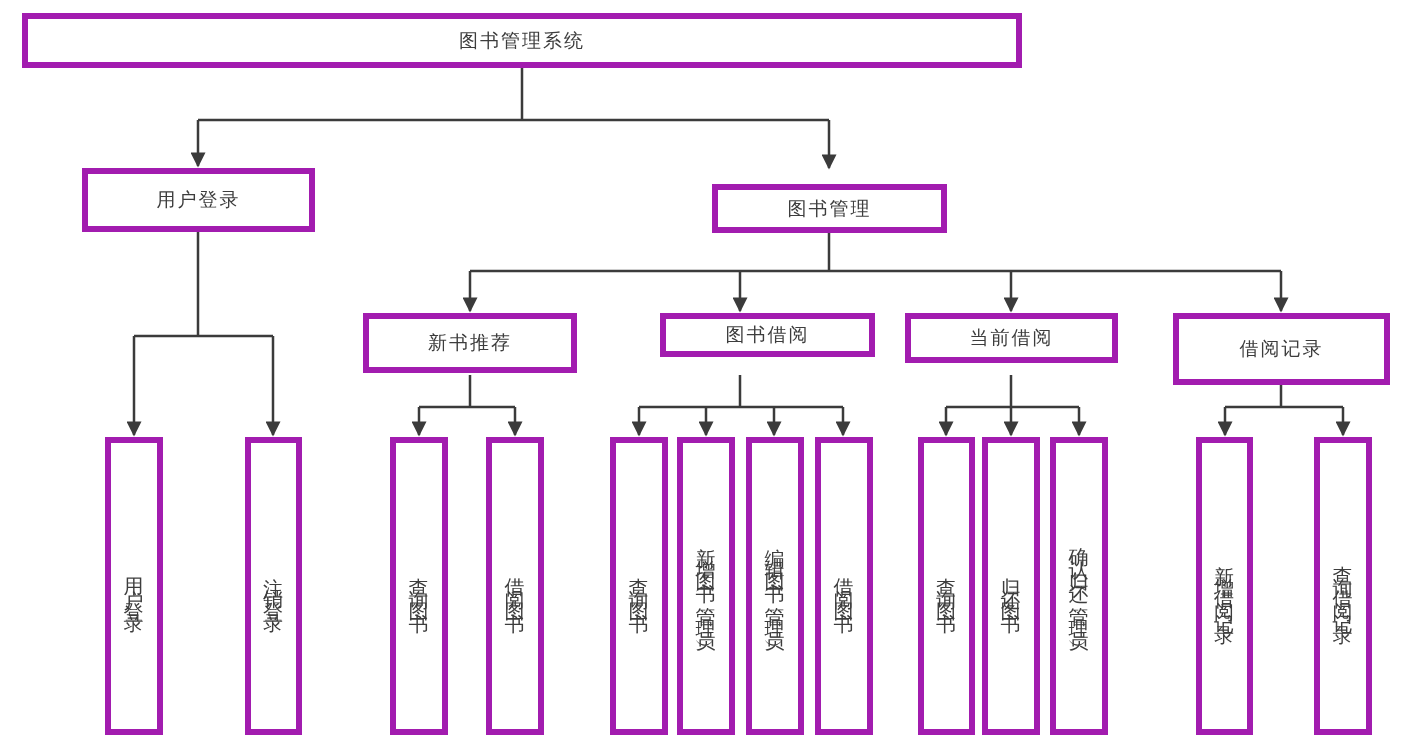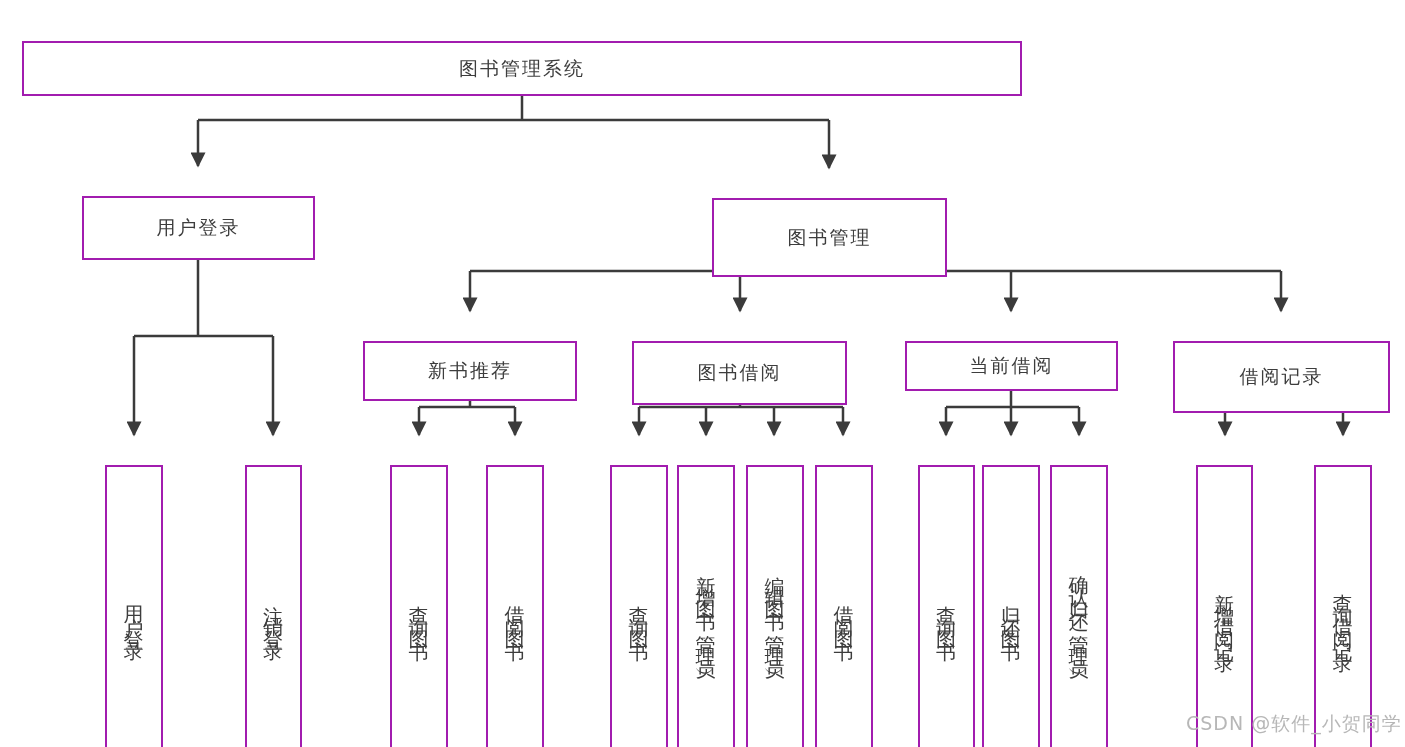--- a/index.html
+++ b/index.html
@@ -17,28 +17,27 @@
   }
   svg.connectors {
     position: absolute;
     left: 0; top: 0;
     width: 1405px;
     height: 747px;
   }
   .box {
     position: absolute;
     box-sizing: border-box;
-    border: 2px solid #a21caf;
+    border: 6px solid #a21caf;
     background: #ffffff;
     color: #3d3d3d;
     display: flex;
     align-items: center;
     justify-content: center;
     text-align: right;
-    margin-top: 28px;
   }
   .box.h {
     font-size: 19px;
     letter-spacing: 2px;
     white-space: nowrap;
   }
   .box.v {
     writing-mode: vertical-rl;
     text-orientation: mixed;
     font-size: 20px;
@@ -99,24 +98,24 @@
 
       <path d="M1281,375 V407 M1225,407 H1343"></path>
       <path d="M1225,407 V435" marker-end="url(#arw)"></path>
       <path d="M1343,407 V435" marker-end="url(#arw)"></path>
     </g>
   </svg>
 
   <div class="box h" style="left:22px; top:13px; width:1000px; height:55px;">图书管理系统</div>
 
   <div class="box h" style="left:82px; top:168px; width:233px; height:64px;">用户登录</div>
-  <div class="box h" style="left:712px; top:170px; width:235px; height:79px;">图书管理</div>
+  <div class="box h" style="left:712px; top:184px; width:235px; height:49px;">图书管理</div>
 
   <div class="box h" style="left:363px; top:313px; width:214px; height:60px;">新书推荐</div>
-  <div class="box h" style="left:632px; top:313px; width:215px; height:64px;">图书借阅</div>
+  <div class="box h" style="left:660px; top:313px; width:215px; height:44px;">图书借阅</div>
   <div class="box h" style="left:905px; top:313px; width:213px; height:50px;">当前借阅</div>
   <div class="box h" style="left:1173px; top:313px; width:217px; height:72px;">借阅记录</div>
 
   <div class="box v" style="left:105px; top:437px; width:58px; height:298px;">用户登录</div>
   <div class="box v" style="left:245px; top:437px; width:57px; height:298px;">注销登录</div>
 
   <div class="box v" style="left:390px; top:437px; width:58px; height:298px;">查询图书</div>
   <div class="box v" style="left:486px; top:437px; width:58px; height:298px;">借阅图书</div>
 
   <div class="box v" style="left:610px; top:437px; width:58px; height:298px;">查询图书</div>
@@ -124,15 +123,14 @@
   <div class="box v" style="left:746px; top:437px; width:58px; height:298px;">编辑图书（管理员）</div>
   <div class="box v" style="left:815px; top:437px; width:58px; height:298px;">借阅图书</div>
 
   <div class="box v" style="left:918px; top:437px; width:57px; height:298px;">查询图书</div>
   <div class="box v" style="left:982px; top:437px; width:58px; height:298px;">归还图书</div>
   <div class="box v" style="left:1050px; top:437px; width:58px; height:298px;">确认归还（管理员）</div>
 
   <div class="box v" style="left:1196px; top:437px; width:57px; height:298px;">新增借阅记录</div>
   <div class="box v" style="left:1314px; top:437px; width:58px; height:298px;">查询借阅记录</div>
 
-  <div class="watermark">CSDN @软件_小贺同学</div>
 
 </div>
 
 </body></html>

